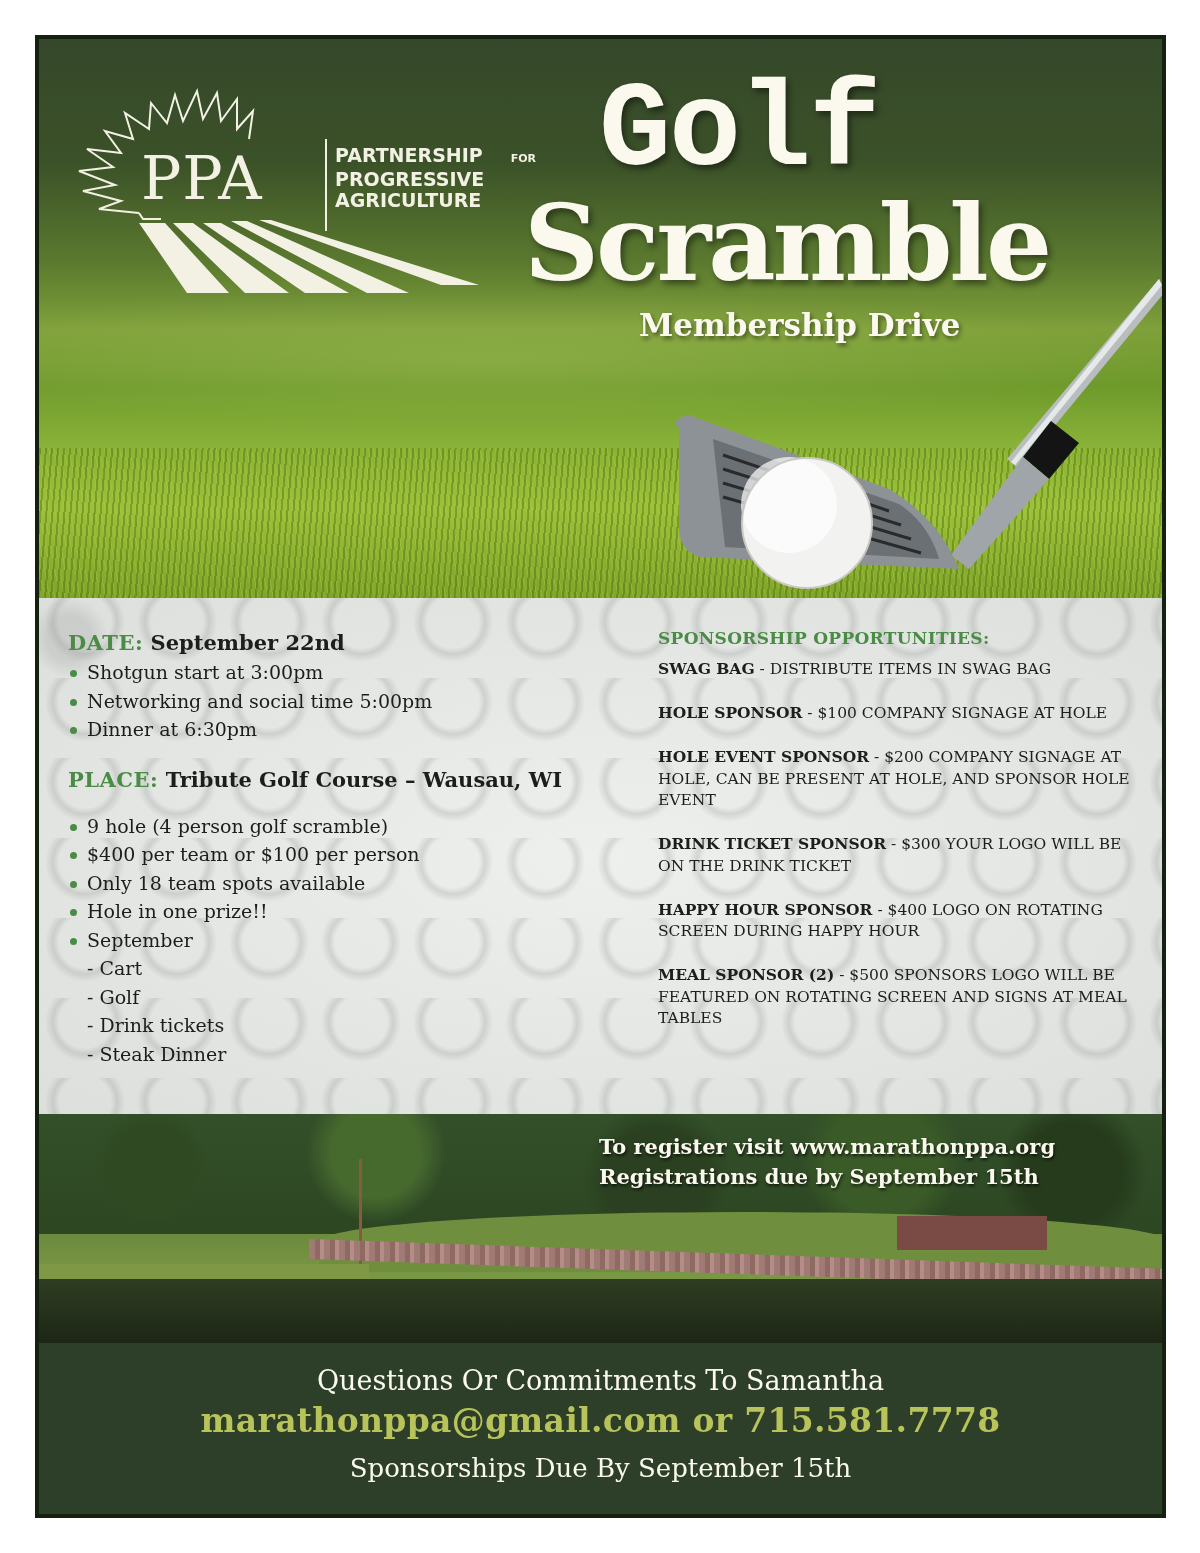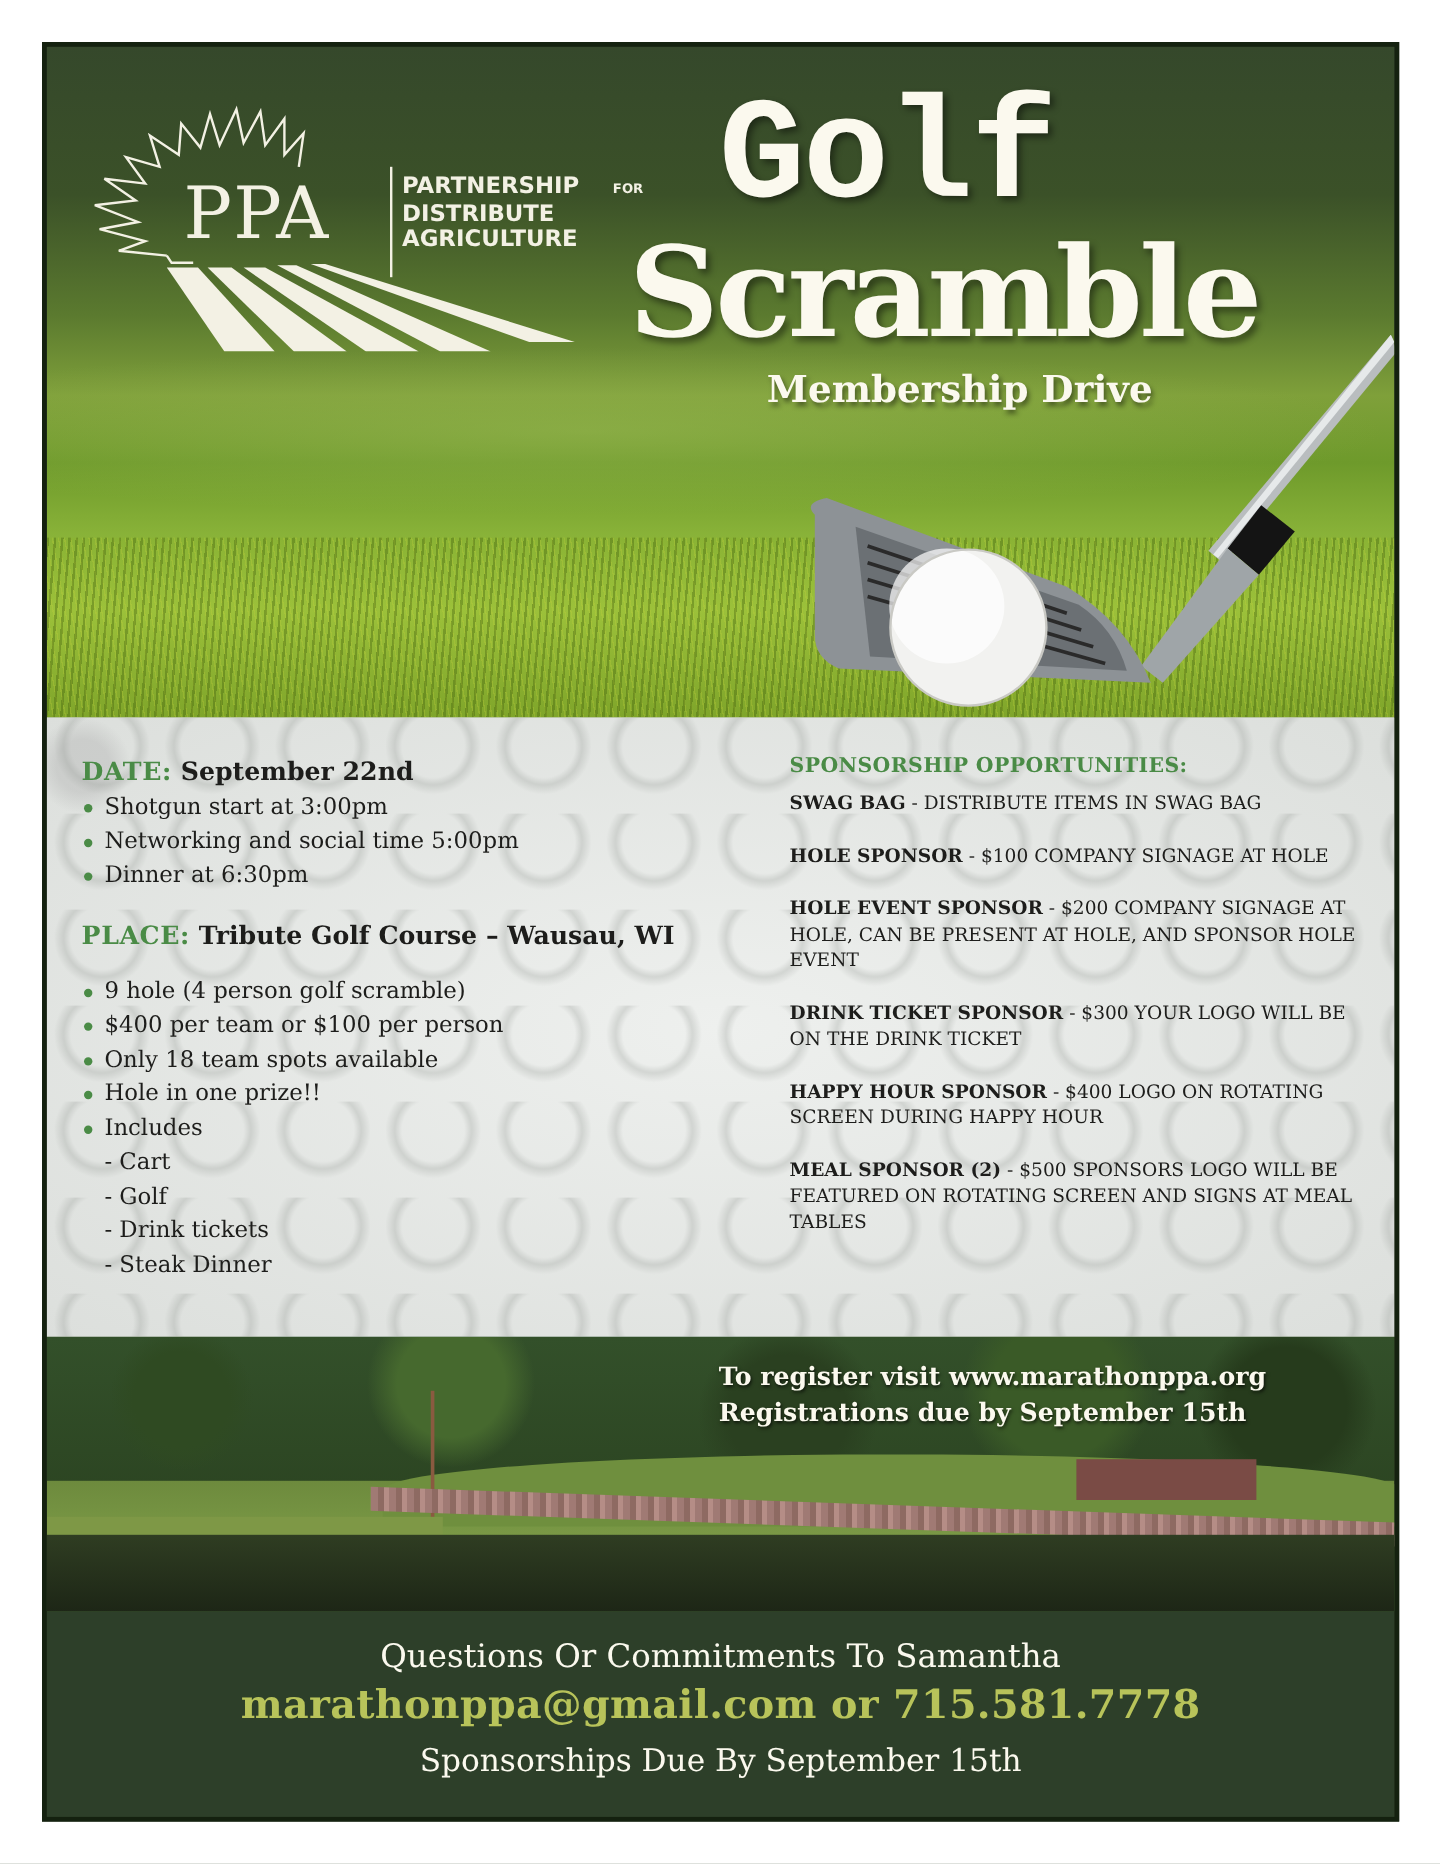--- a/index.html
+++ b/index.html
@@ -25,21 +25,21 @@
       position: absolute; left: 0; bottom: 0; width: 100%; height: 150px;
       background:
         repeating-linear-gradient(95deg, rgba(60,90,10,0.35) 0 2px, rgba(0,0,0,0) 2px 6px),
         repeating-linear-gradient(80deg, rgba(200,210,60,0.25) 0 1px, rgba(0,0,0,0) 1px 5px),
         linear-gradient(180deg, #8ab334 0%, #9cc13a 40%, #7fa52a 100%);
     }
 
     .logo { position: absolute; left: 30px; top: 34px; width: 420px; height: 220px; }
     .logo-letters {
       position: absolute; left: 72px; top: 70px;
-      font-family: "DejaVu Serif", serif; font-size: 60px; color: #f3f1e4; letter-spacing: 1px; margin-left: 12px;
+      font-family: "DejaVu Serif", serif; font-size: 60px; color: #f3f1e4; letter-spacing: 1px;
     }
     .logo-divider { position: absolute; left: 256px; top: 66px; width: 2px; height: 92px; background: #f3f1e4; }
     .logo-text {
       position: absolute; left: 266px; top: 72px; line-height: 21px;
       font-family: "DejaVu Sans", sans-serif; font-weight: bold; font-size: 19px; color: #f3f1e4;
     }
     .logo-text .small { font-size: 11px; padding-left: 28px; }
 
     .title-golf {
       position: absolute; left: 560px; top: 28px;
@@ -147,21 +147,21 @@
         <polygon fill="#f3f1e4" points="70,150 96,150 160,220 118,220"></polygon>
         <polygon fill="#f3f1e4" points="104,150 124,150 220,220 176,220"></polygon>
         <polygon fill="#f3f1e4" points="134,150 152,150 280,220 236,220"></polygon>
         <polygon fill="#f3f1e4" points="162,148 178,148 340,220 298,220"></polygon>
         <polygon fill="#f3f1e4" points="190,147 202,147 410,212 372,212"></polygon>
       </svg>
       <div class="logo-letters">PPA</div>
       <div class="logo-divider"></div>
       <div class="logo-text">
         <div><span>PARTNERSHIP</span><span class="small">FOR</span></div>
-        <div>DISTRIBUTE</div>
+        <div>PROGRESSIVE</div>
         <div>AGRICULTURE</div>
       </div>
     </div>
 
     <div class="title-golf">Golf</div>
     <div class="title-scramble">Scramble</div>
     <div class="subtitle">Membership Drive</div>
 
     <svg class="club" viewBox="0 0 525 320">
 
@@ -204,21 +204,21 @@
       <div class="head-line">
         <span class="label-green">PLACE</span><span class="label-green">:</span>
         <span>Tribute Golf Course – Wausau, WI</span>
       </div>
       <div class="gap-b"></div>
       <ul class="bullets">
         <li><span class="dot"></span><span>9 hole (4 person golf scramble)</span></li>
         <li><span class="dot"></span><span>$400 per team or $100 per person</span></li>
         <li><span class="dot"></span><span>Only 18 team spots available</span></li>
         <li><span class="dot"></span><span>Hole in one prize!!</span></li>
-        <li><span class="dot"></span><span>Includes</span></li>
+        <li><span class="dot"></span><span>September</span></li>
       </ul>
       <ul class="sub-items">
         <li>- Cart</li>
         <li>- Golf</li>
         <li>- Drink tickets</li>
         <li>- Steak Dinner</li>
       </ul>
     </div>
 
     <div class="col-right">

